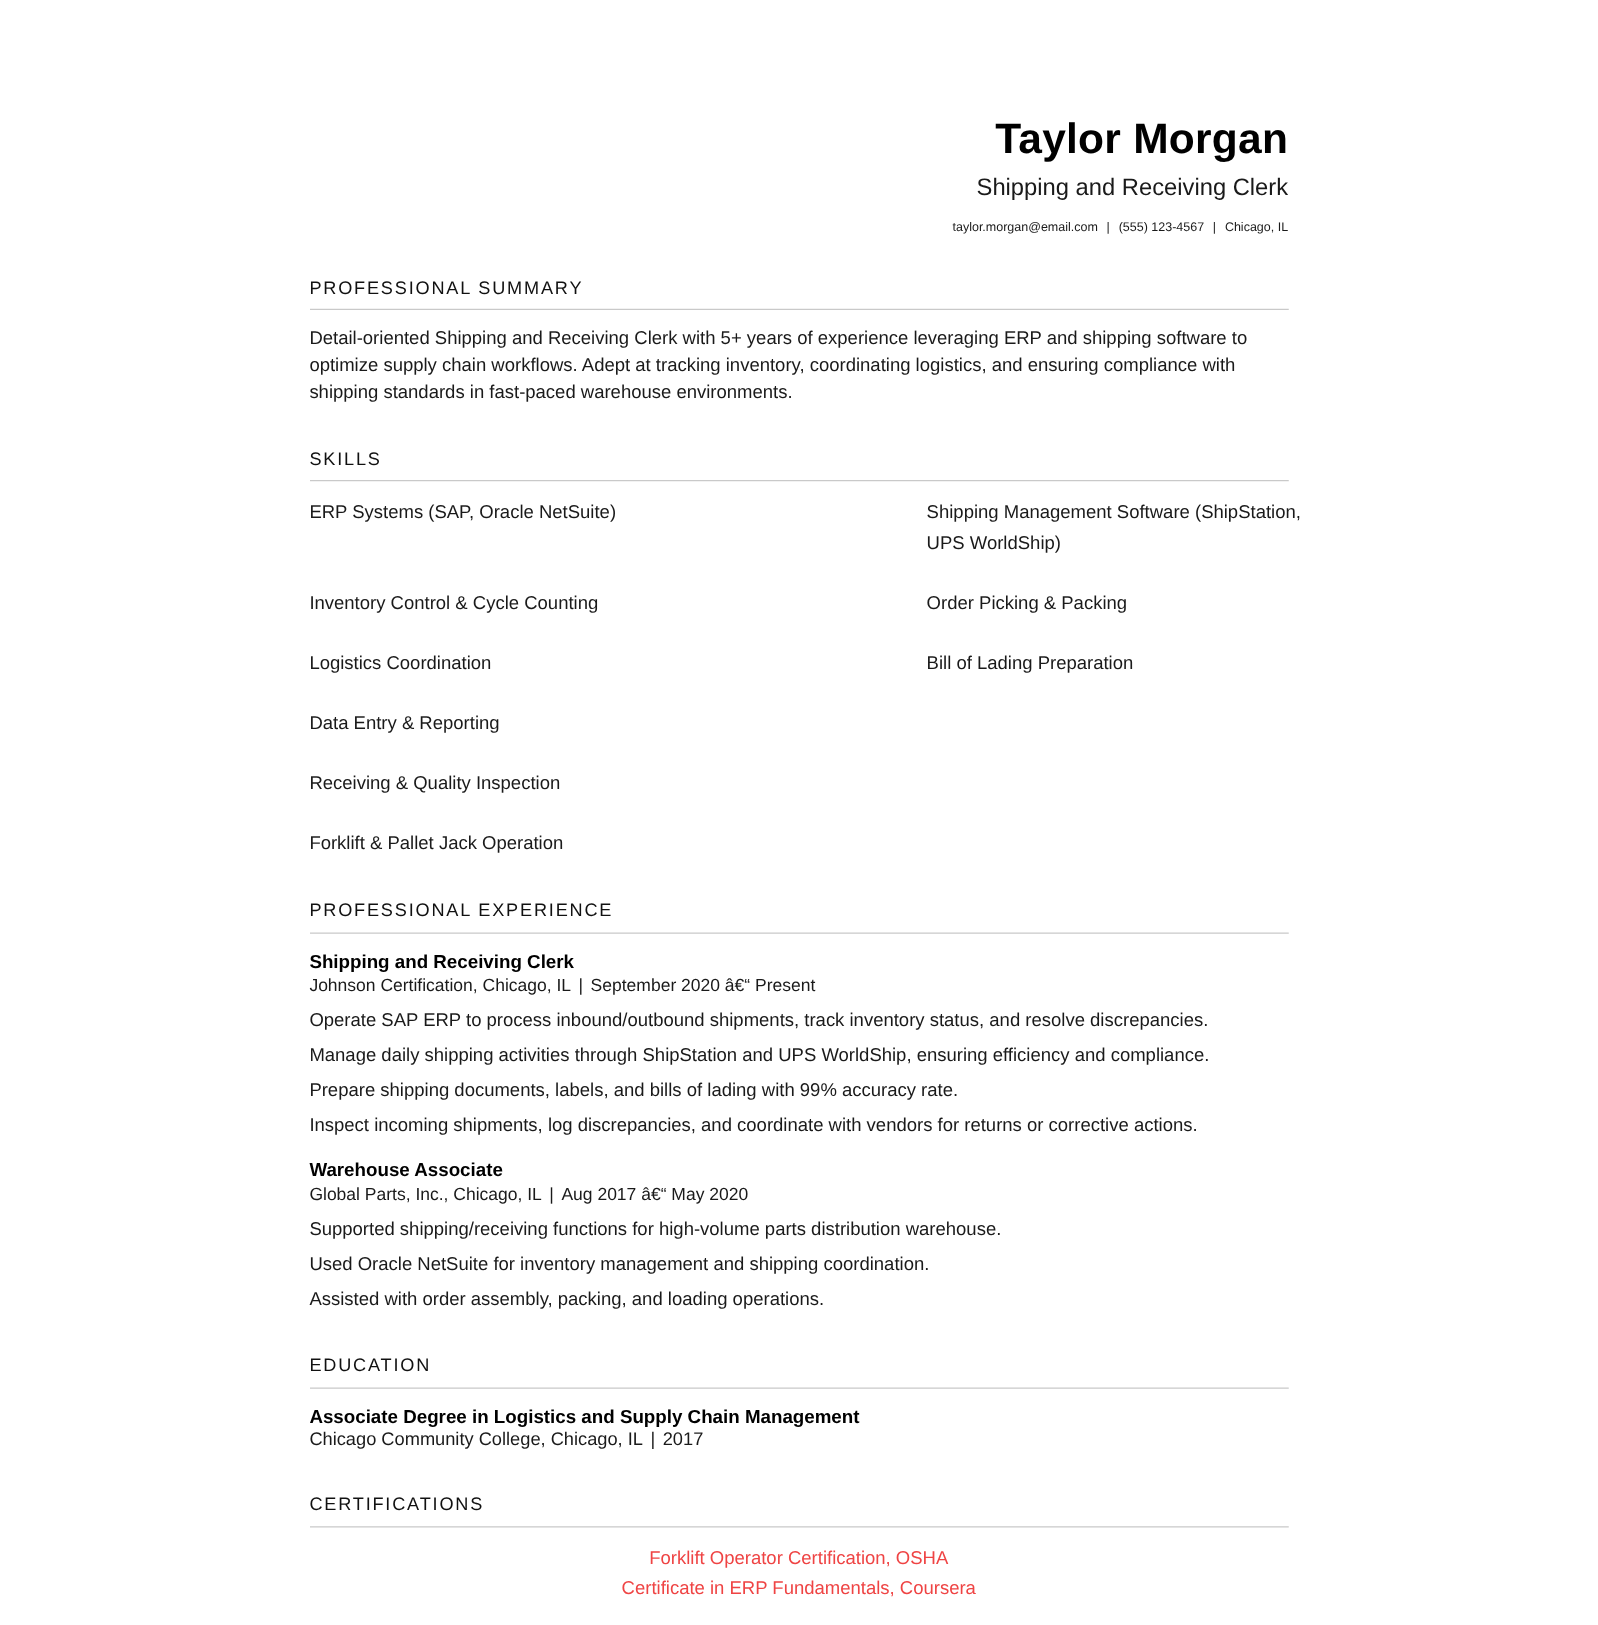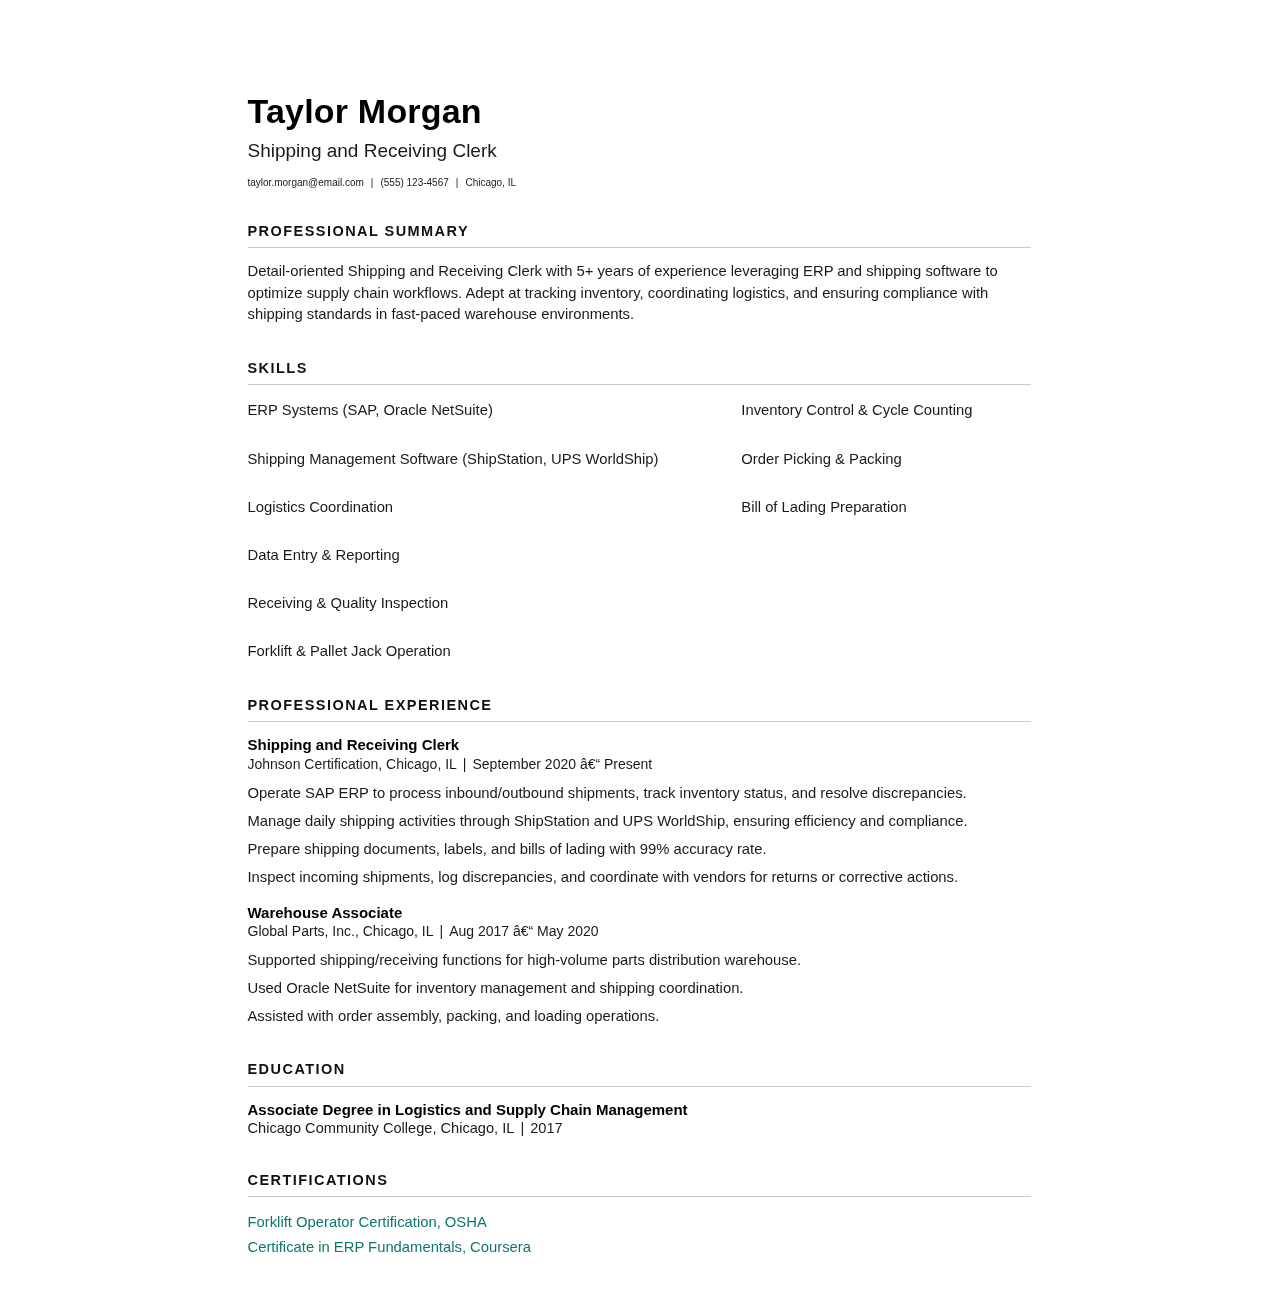--- a/index.html
+++ b/index.html
@@ -24,21 +24,21 @@
   }
 
   .resume {
     width: 783px;
     margin: 0 auto;
     padding-top: 92px;
     box-sizing: border-box;
   }
 
   
-  .hdr { text-align: left; }
+  .hdr { text-align: right; }
 
   .name {
     font-size: 34px;
     font-weight: bold;
     letter-spacing: 0.2px;
     color: #000000;
     line-height: 1.12;
     margin: 0 0 10px 0;
   }
   .headline {
@@ -58,21 +58,21 @@
     display: inline-block;
     padding: 0 7px;
     color: #1a1a1a;
   }
 
   
   .section { margin-top: 34px; }
 
   .sec-title {
     font-size: 14.5px;
-    font-weight: bold;
+    font-weight: normal;
     letter-spacing: 1.45px;
     text-transform: uppercase;
     color: #111111;
     margin: 4px 0 7px 0;
     line-height: 1.2;
   }
   .rule {
     border: 0;
     border-top: 1px solid #c9c9c9;
     margin: 0 0 13px 0;
@@ -146,22 +146,23 @@
   }
   .edu-meta .sep {
     display: inline-block;
     padding: 0 6px;
   }
 
   
   .cert {
     font-size: 14.8px;
     line-height: 1.65;
-    color: #0f766e;
-    margin: 0;
+    color: #ef4444;
+    margin: 0;
+    text-align: center;
   }
 </style>
 </head>
 <body>
 
 <div class="page">
   <div class="resume">
 
     <div class="hdr">
       <h1 class="name">Taylor Morgan</h1>
@@ -176,22 +177,22 @@
       <hr class="rule">
       <p class="summary">Detail-oriented Shipping and Receiving Clerk with 5+ years of experience leveraging ERP and shipping software to optimize supply chain workflows. Adept at tracking inventory, coordinating logistics, and ensuring compliance with shipping standards in fast-paced warehouse environments.</p>
     </div>
 
     <div class="section">
       <div class="sec-title">SKILLS</div>
       <hr class="rule">
 
       <div class="skill-grid">
         <div class="skill">ERP Systems (SAP, Oracle NetSuite)</div>
+        <div class="skill">Shipping Management Software (ShipStation, UPS WorldShip)</div>
         <div class="skill">Inventory Control &amp; Cycle Counting</div>
-        <div class="skill">Shipping Management Software (ShipStation, UPS WorldShip)</div>
         <div class="skill">Order Picking &amp; Packing</div>
         <div class="skill">Logistics Coordination</div>
         <div class="skill">Bill of Lading Preparation</div>
       </div>
 
       <div class="skill-grid">
         <div class="skill">Data Entry &amp; Reporting</div>
         <div class="skill"></div>
         <div class="skill">Receiving &amp; Quality Inspection</div>
         <div class="skill"></div>

